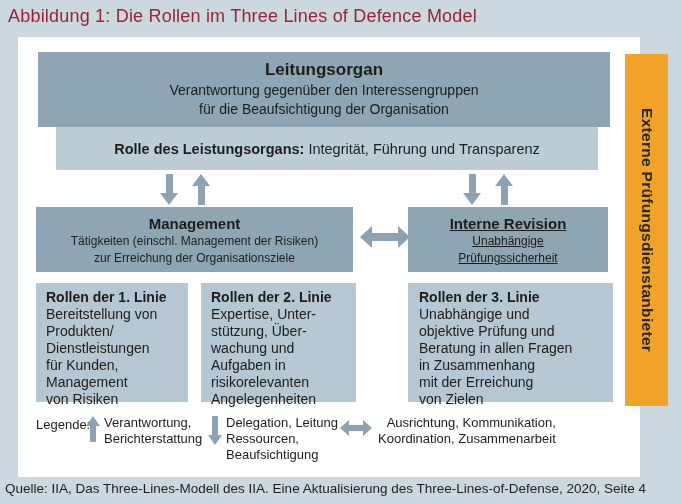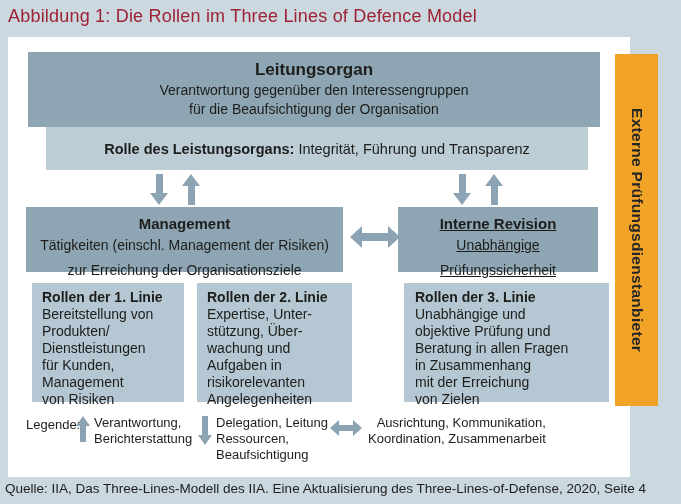--- a/index.html
+++ b/index.html
@@ -3,40 +3,40 @@
 <meta charset="utf-8">
 <style>
   :root{
     --bg:#cbd8df; --box-dark:#8ea5b3; --box-light:#bccdd6; --box-light2:#b4c7d2;
     --arrow:#8ca3b4; --orange:#f0a326; --title-red:#9d2235; --ink:#1d1d1b;
   }
   html,body{margin:0;padding:0;}
   body{font-family:"Liberation Sans",sans-serif;color:var(--ink);}
   .page{position:relative;width:681px;height:504px;background:var(--bg);overflow:hidden;}
   .fig-title{position:absolute;left:8px;top:6px;font-size:18px;color:var(--title-red);letter-spacing:.2px;}
-  .panel{position:absolute;left:8px;top:37px;width:622px;height:440px;background:#ffffff;}
+  .panel{position:absolute;left:18px;top:37px;width:622px;height:440px;background:#ffffff;}
   .box{position:absolute;box-sizing:border-box;}
   .dark{background:var(--box-dark);}
   .light{background:var(--box-light);}
   .light2{background:var(--box-light2);}
   .pre{white-space:pre-line;}
   .b{font-weight:bold;}
 
   .leitung{left:20px;top:15px;width:572px;height:75px;text-align:center;padding-top:7px;}
   .leitung .bt{font-weight:bold;font-size:17px;line-height:22px;}
   .leitung .bs{font-size:14px;line-height:19px;}
 
   .rolle{left:38px;top:90px;width:542px;height:43px;display:flex;align-items:center;justify-content:center;font-size:14.5px;}
 
   .mgmt{left:18px;top:170px;width:317px;height:65px;text-align:center;padding-top:7px;}
   .mgmt .bt,.ia .bt{font-weight:bold;font-size:15px;line-height:19px;}
-  .mgmt .bs,.ia .bs{font-size:14px;line-height:25px;}
+  .mgmt .bs,.ia .bs{font-size:12px;line-height:17px;}
   .ia{left:390px;top:170px;width:200px;height:65px;text-align:center;padding-top:7px;text-decoration:underline;}
 
-  .linie{top:246px;height:119px;padding:6px 8px 0 10px;font-size:14px;line-height:17px;margin-left:6px;}
+  .linie{top:246px;height:119px;padding:6px 8px 0 10px;font-size:14px;line-height:17px;}
   .l1{left:18px;width:152px;}
   .l2{left:183px;width:155px;}
   .l3{left:390px;width:205px;padding-left:11px;}
 
   .ebar{position:absolute;left:607px;top:17px;width:43px;height:352px;background:var(--orange);
         display:flex;align-items:center;justify-content:center;}
   .ebar .vtext{writing-mode:vertical-rl;font-weight:bold;font-size:15.5px;color:#262626;letter-spacing:.3px;}
 
   
   .arr{position:absolute;display:flex;flex-direction:column;align-items:center;}

